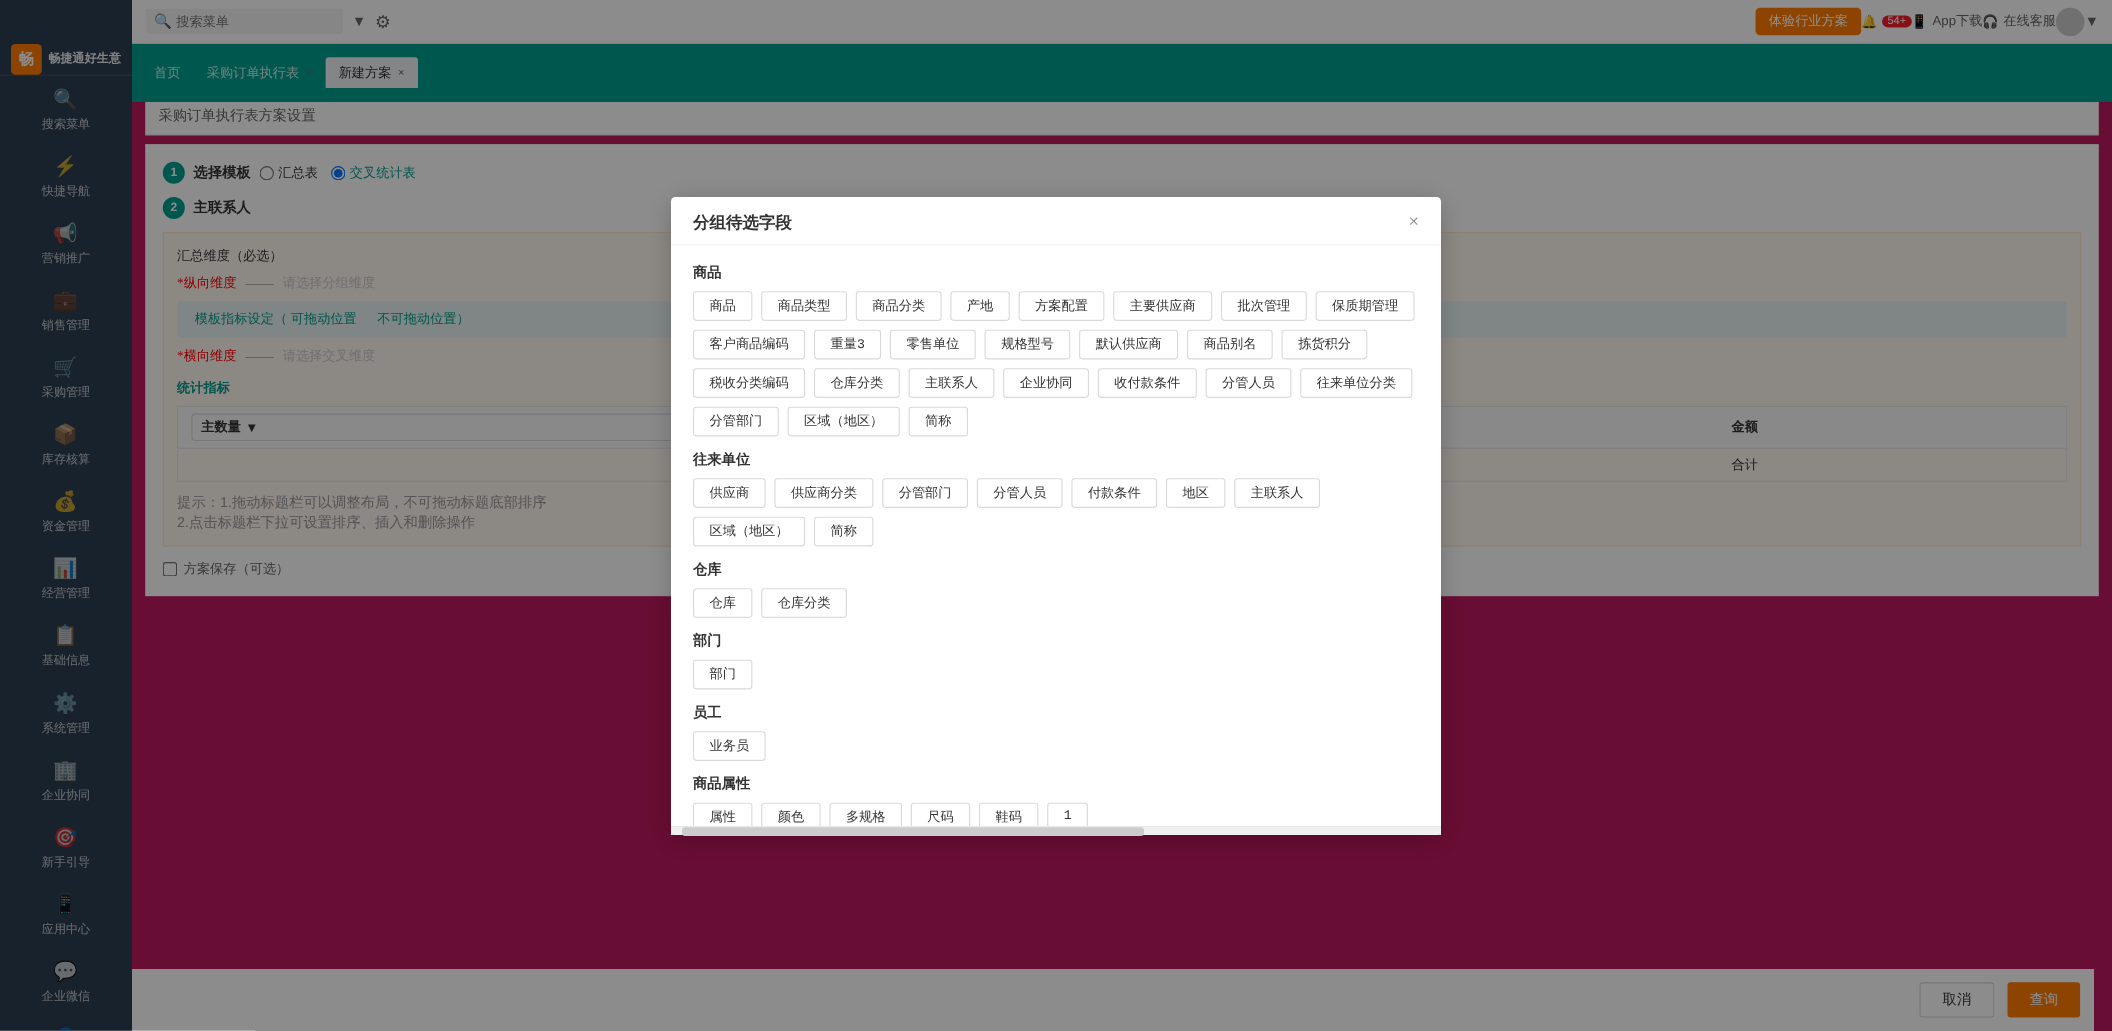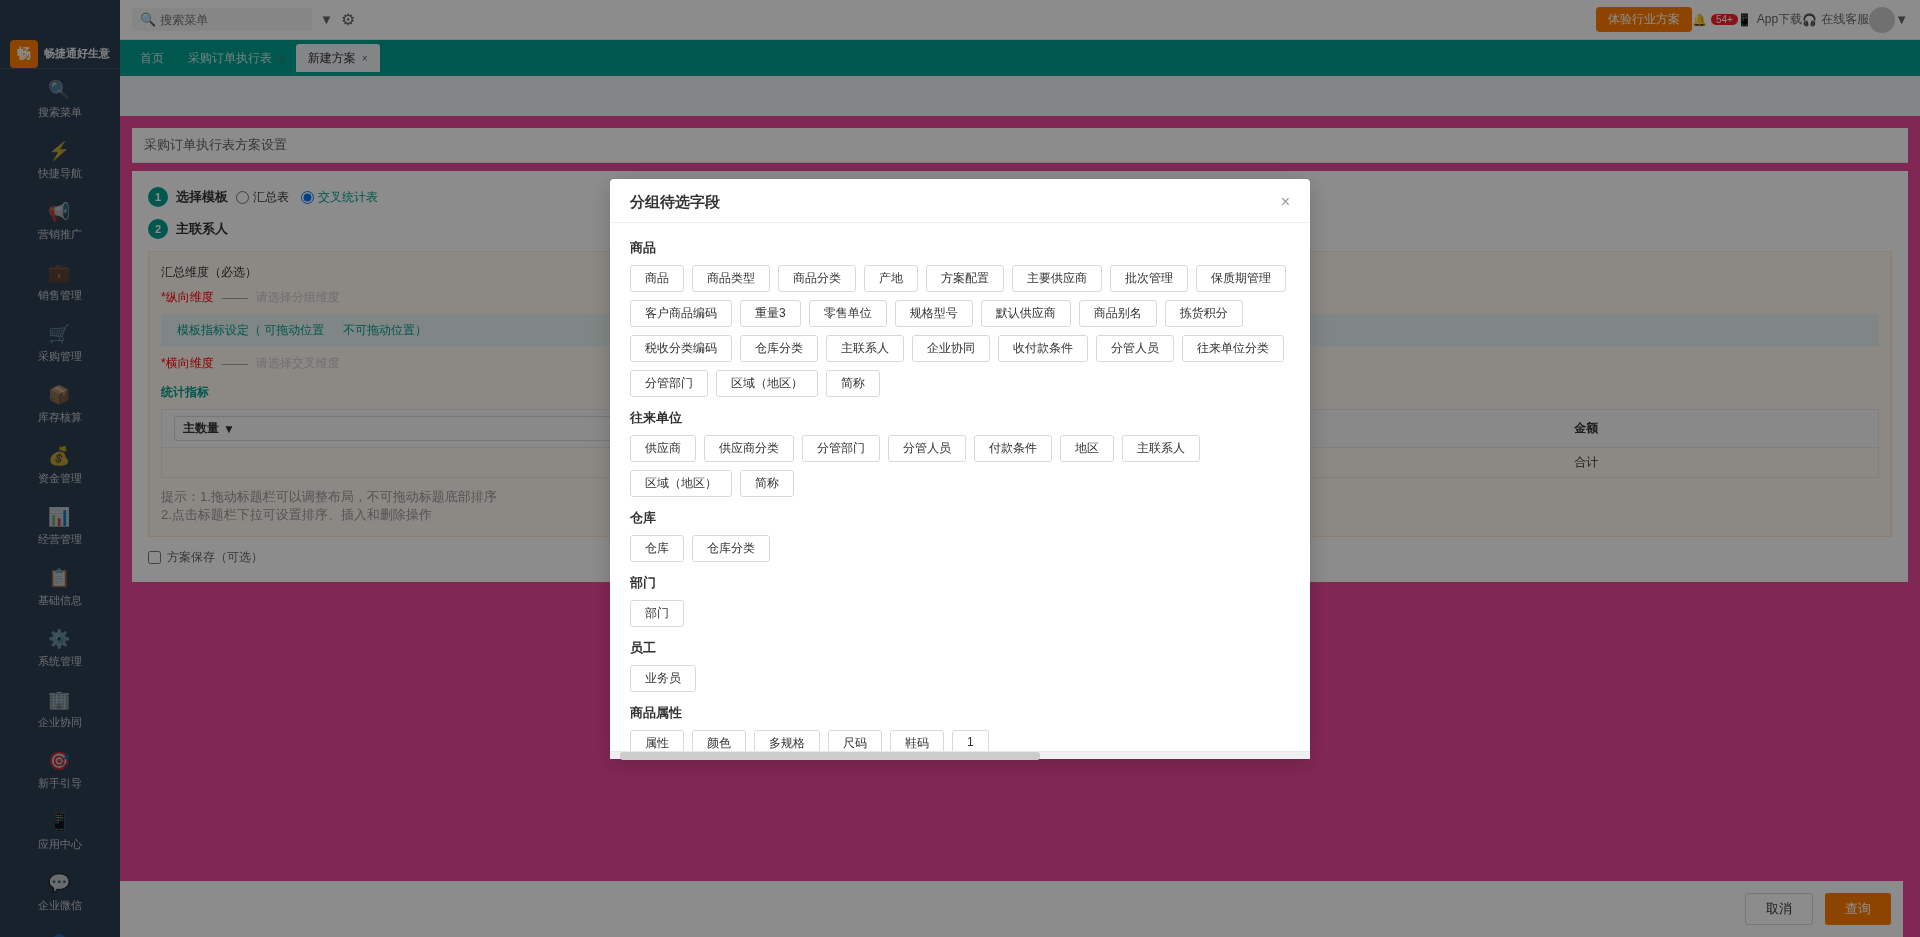--- a/index.html
+++ b/index.html
@@ -21,21 +21,21 @@
     .logo-text { color: #ff7d00; font-size: 13px; font-weight: bold; line-height: 1.2; }
     .search-bar { display: flex; align-items: center; background: #f5f5f5; border-radius: 4px; padding: 4px 8px; width: 180px; gap: 4px; }
     .search-bar input { border: none; background: transparent; font-size: 12px; outline: none; width: 120px; }
     .action-btn { background: #ff7d00; color: white; border: none; border-radius: 4px; padding: 4px 12px; cursor: pointer; font-size: 12px; }
     .topbar-icon { display: flex; align-items: center; gap: 4px; font-size: 12px; color: #666; cursor: pointer; }
     .badge { background: #f5222d; color: white; border-radius: 8px; padding: 0 5px; font-size: 10px; }
     .avatar { width: 26px; height: 26px; background: #ccc; border-radius: 50%; }
 
     
     .tabbar {
-      height: 36px;
+      height: 52px;
       background: #009e8c;
       display: flex;
       align-items: center;
       padding: 0 8px;
       position: fixed; top: 40px; left: 120px; right: 0; z-index: 100;
     }
     .tab-item {
       height: 28px;
       padding: 0 12px;
       display: flex;
@@ -71,24 +71,23 @@
       font-size: 11px;
       gap: 4px;
       transition: background 0.2s;
     }
     .sidebar-icon { font-size: 18px; }
 
     
     .main-content {
       position: fixed;
       top: 76px; left: 120px; right: 0; bottom: 0;
-      background: #ec4899;
+      background: #be185d;
       overflow: auto;
       padding: 12px;
-      margin-top: 40px;
     }
 
     
     .page-header {
       background: #fff;
       padding: 8px 12px;
       border-bottom: 1px solid #e8e8e8;
       font-size: 13px;
       color: #666;
     }
@@ -113,40 +112,40 @@
       display: flex; align-items: center; justify-content: center;
       font-size: 11px; font-weight: bold;
     }
     .step-label { font-size: 13px; font-weight: bold; color: #333; }
     .radio-group { display: flex; align-items: center; gap: 12px; }
     .radio-item { display: flex; align-items: center; gap: 4px; font-size: 12px; cursor: pointer; }
     .radio-selected { color: #009e8c; }
 
     
     .config-area { background: #fff7f0; border: 1px solid #ffe7cc; padding: 12px; margin-top: 8px; }
-    .config-row { display: flex; align-items: center; gap: 8px; margin-bottom: 8px; }
+    .config-row { display: flex; align-items: center; gap: 8px; margin-bottom: 8px; font-family: Liberation Serif, serif; }
     .config-label { font-size: 12px; color: #f00; }
     .config-separator { color: #999; }
     .config-value { color: #ccc; font-size: 12px; }
     .table-preview { background: #e8f5f3; padding: 8px 16px; border-radius: 3px; font-size: 12px; color: #009e8c; margin-top: 8px; }
     .metric-row { display: flex; align-items: flex-end; gap: 16px; margin-top: 8px; }
     .count-select { border: 1px solid #d9d9d9; border-radius: 3px; padding: 3px 8px; font-size: 12px; display: flex; align-items: center; gap: 4px; }
     .stat-table { width: 100%; border-collapse: collapse; margin-top: 8px; }
     .stat-table th, .stat-table td { border: 1px solid #e8e8e8; padding: 6px 12px; font-size: 12px; text-align: center; }
     .stat-table th { background: #fafafa; color: #333; }
     .bottom-bar { display: flex; justify-content: flex-end; gap: 12px; padding: 12px; background: #fff; position: fixed; bottom: 0; left: 120px; right: 17px; }
     .btn-cancel { border: 1px solid #d9d9d9; background: #fff; border-radius: 3px; padding: 6px 20px; cursor: pointer; font-size: 13px; color: #333; }
     .btn-confirm { background: #ff7d00; color: white; border: none; border-radius: 3px; padding: 6px 20px; cursor: pointer; font-size: 13px; }
 
     
     .modal-overlay {
       position: fixed; top: 0; left: 0; right: 0; bottom: 0;
       background: rgba(0,0,0,0.45);
       z-index: 1000;
-      display: flex; align-items: center; justify-content: center;
+      display: flex; align-items: center; justify-content: center; font-family: Liberation Mono, monospace;
     }
     .modal {
       background: #fff;
       border-radius: 4px;
       width: 700px;
       max-height: 580px;
       display: flex;
       flex-direction: column;
       box-shadow: 0 4px 24px rgba(0,0,0,0.2);
     }

